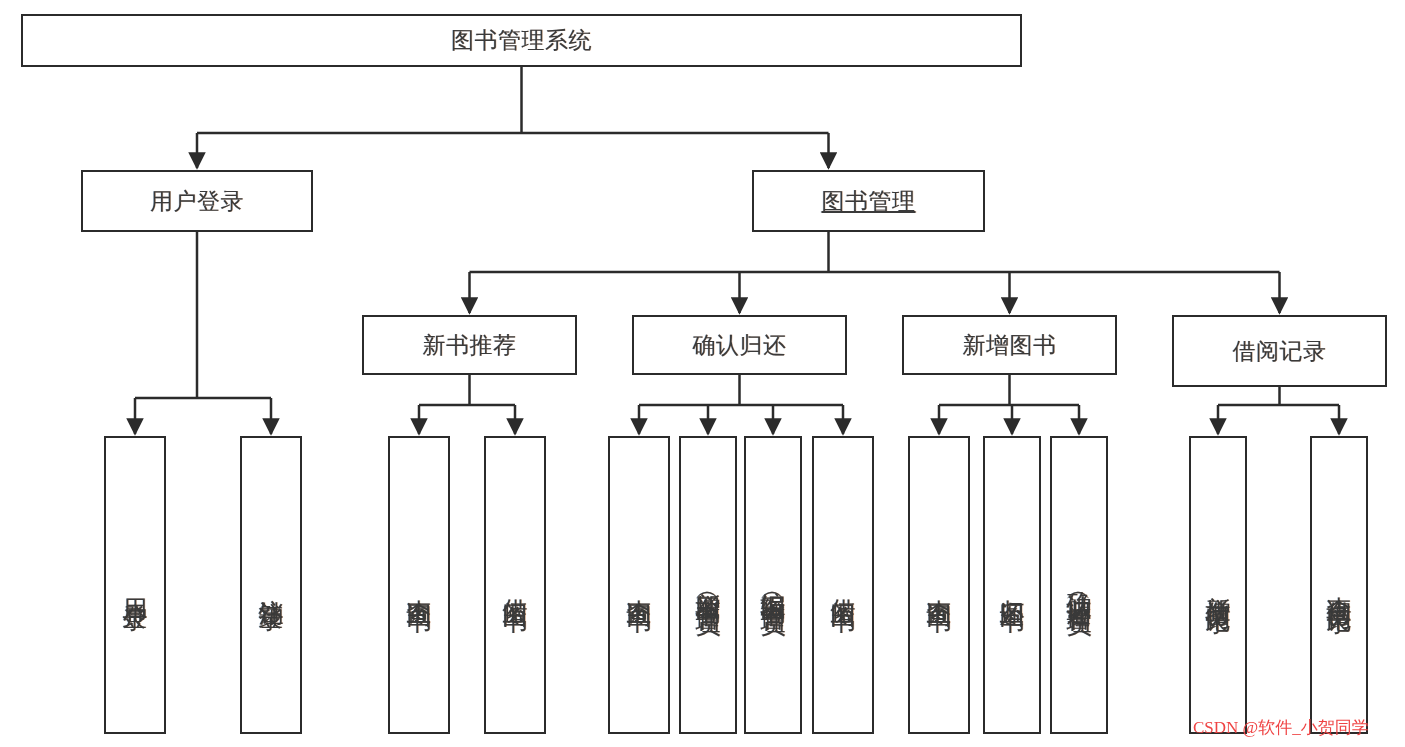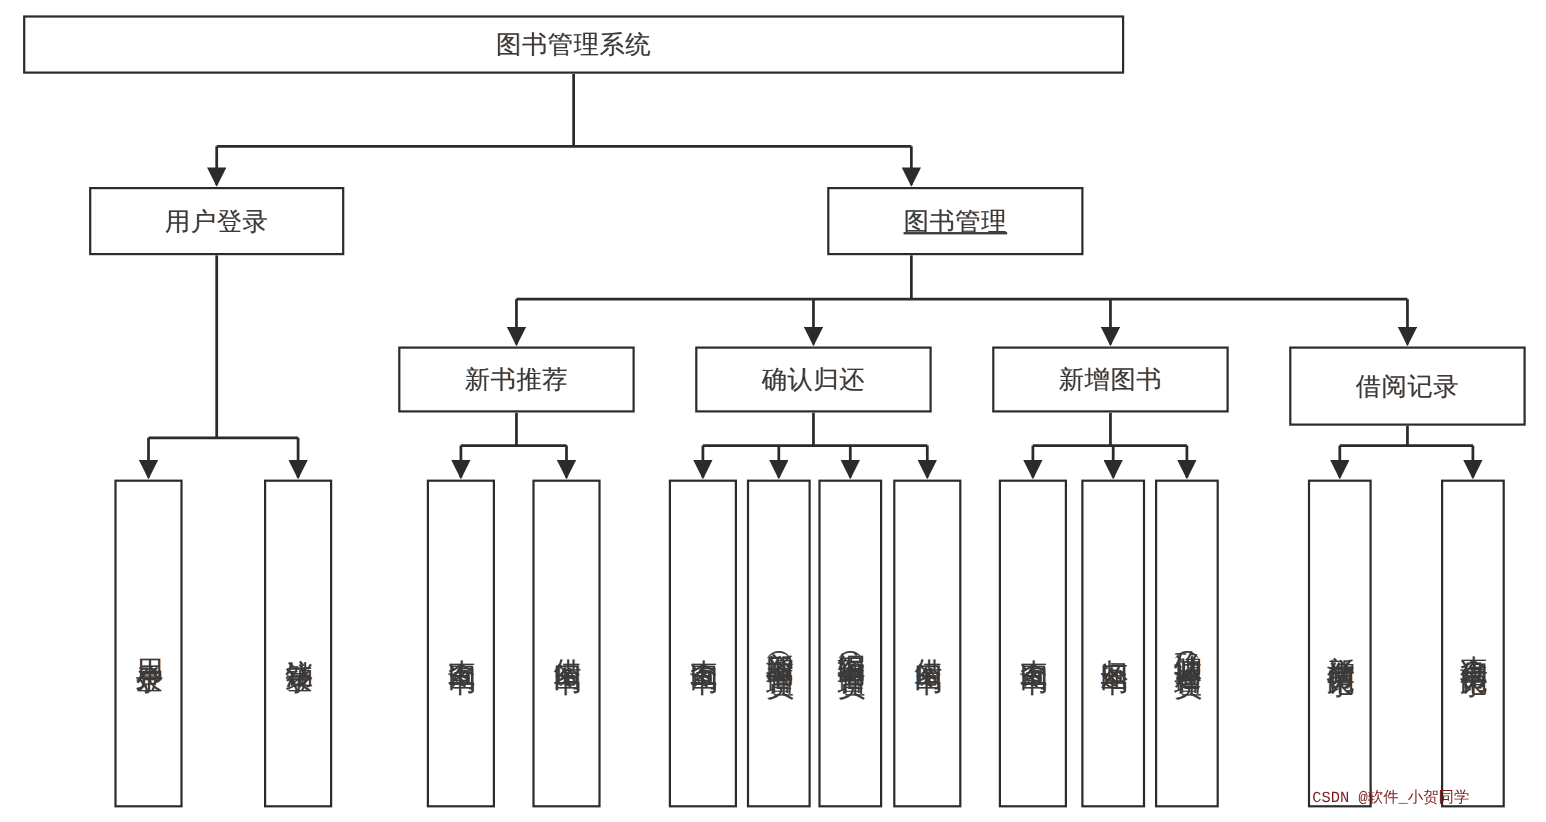--- a/index.html
+++ b/index.html
@@ -59,24 +59,24 @@
     text-orientation: upright;
     font-size: 25px;
     line-height: 1.0;
     letter-spacing: 3px;
     max-height: 100%;
   }
   .watermark {
     position: absolute;
     left: 1193px;
     top: 716px;
-    font-size: 14px;
-    color: #7f1d1d;
+    font-size: 17px;
+    color: #ef4444;
     white-space: nowrap;
-    font-family: Liberation Mono, monospace;
+    font-family: Liberation Serif, serif;
   }
 </style>
 </head>
 <body>
 
 <div id="canvas">
 
   <svg class="connectors" viewBox="0 0 1405 747">
     <defs>
       <marker id="arrow" viewBox="0 0 10 10" refX="9" refY="5" markerWidth="7" markerHeight="7" orient="auto-start-reverse">

